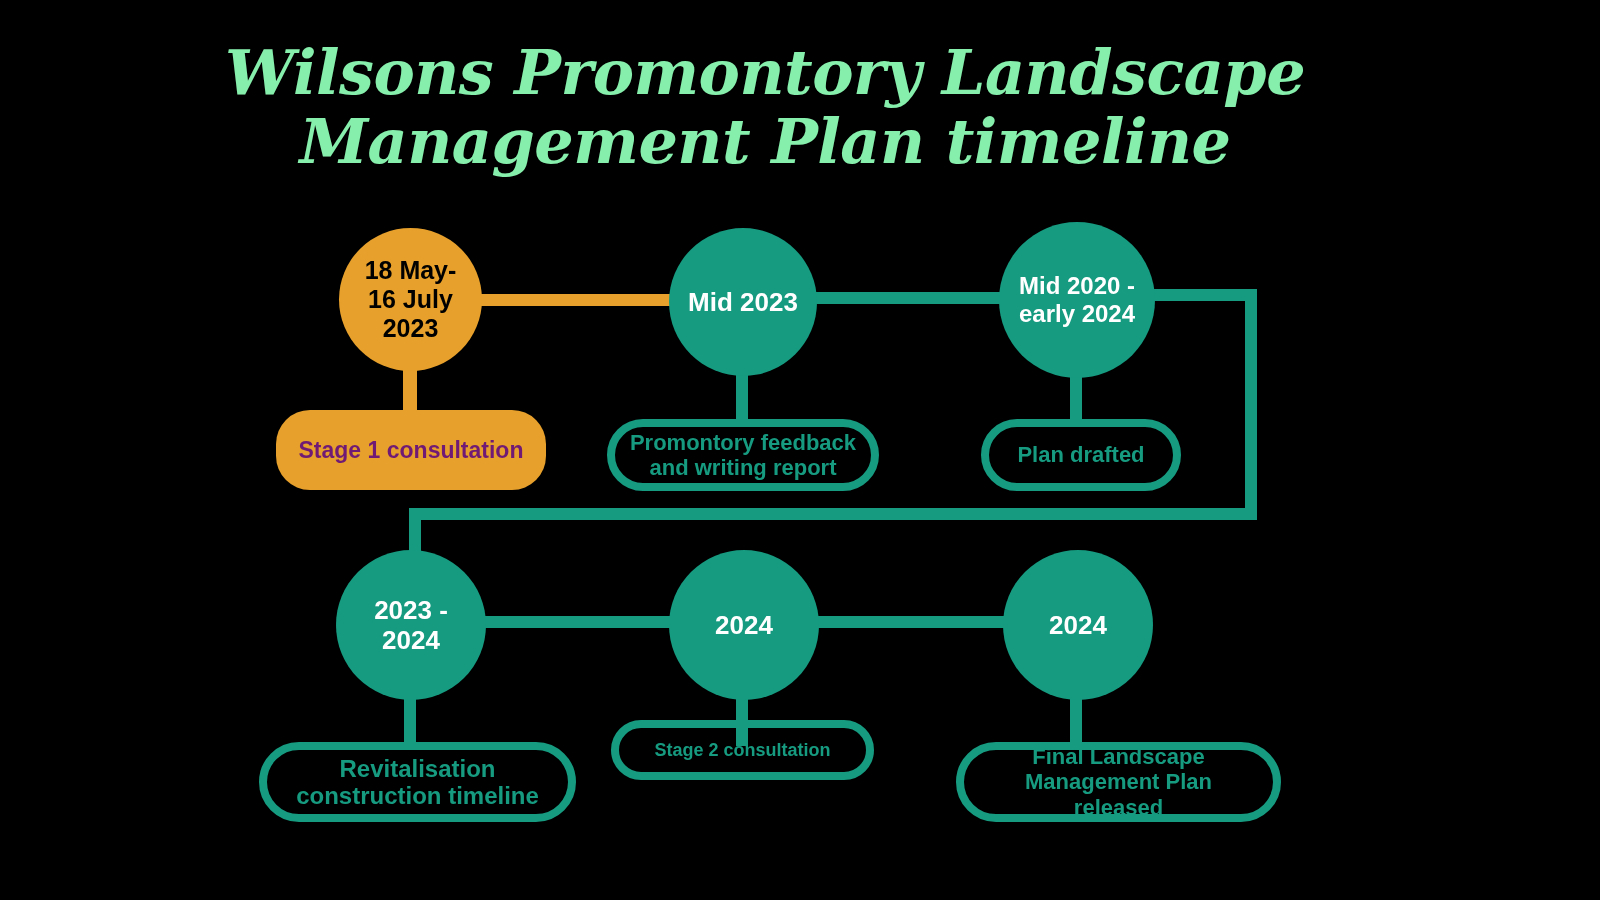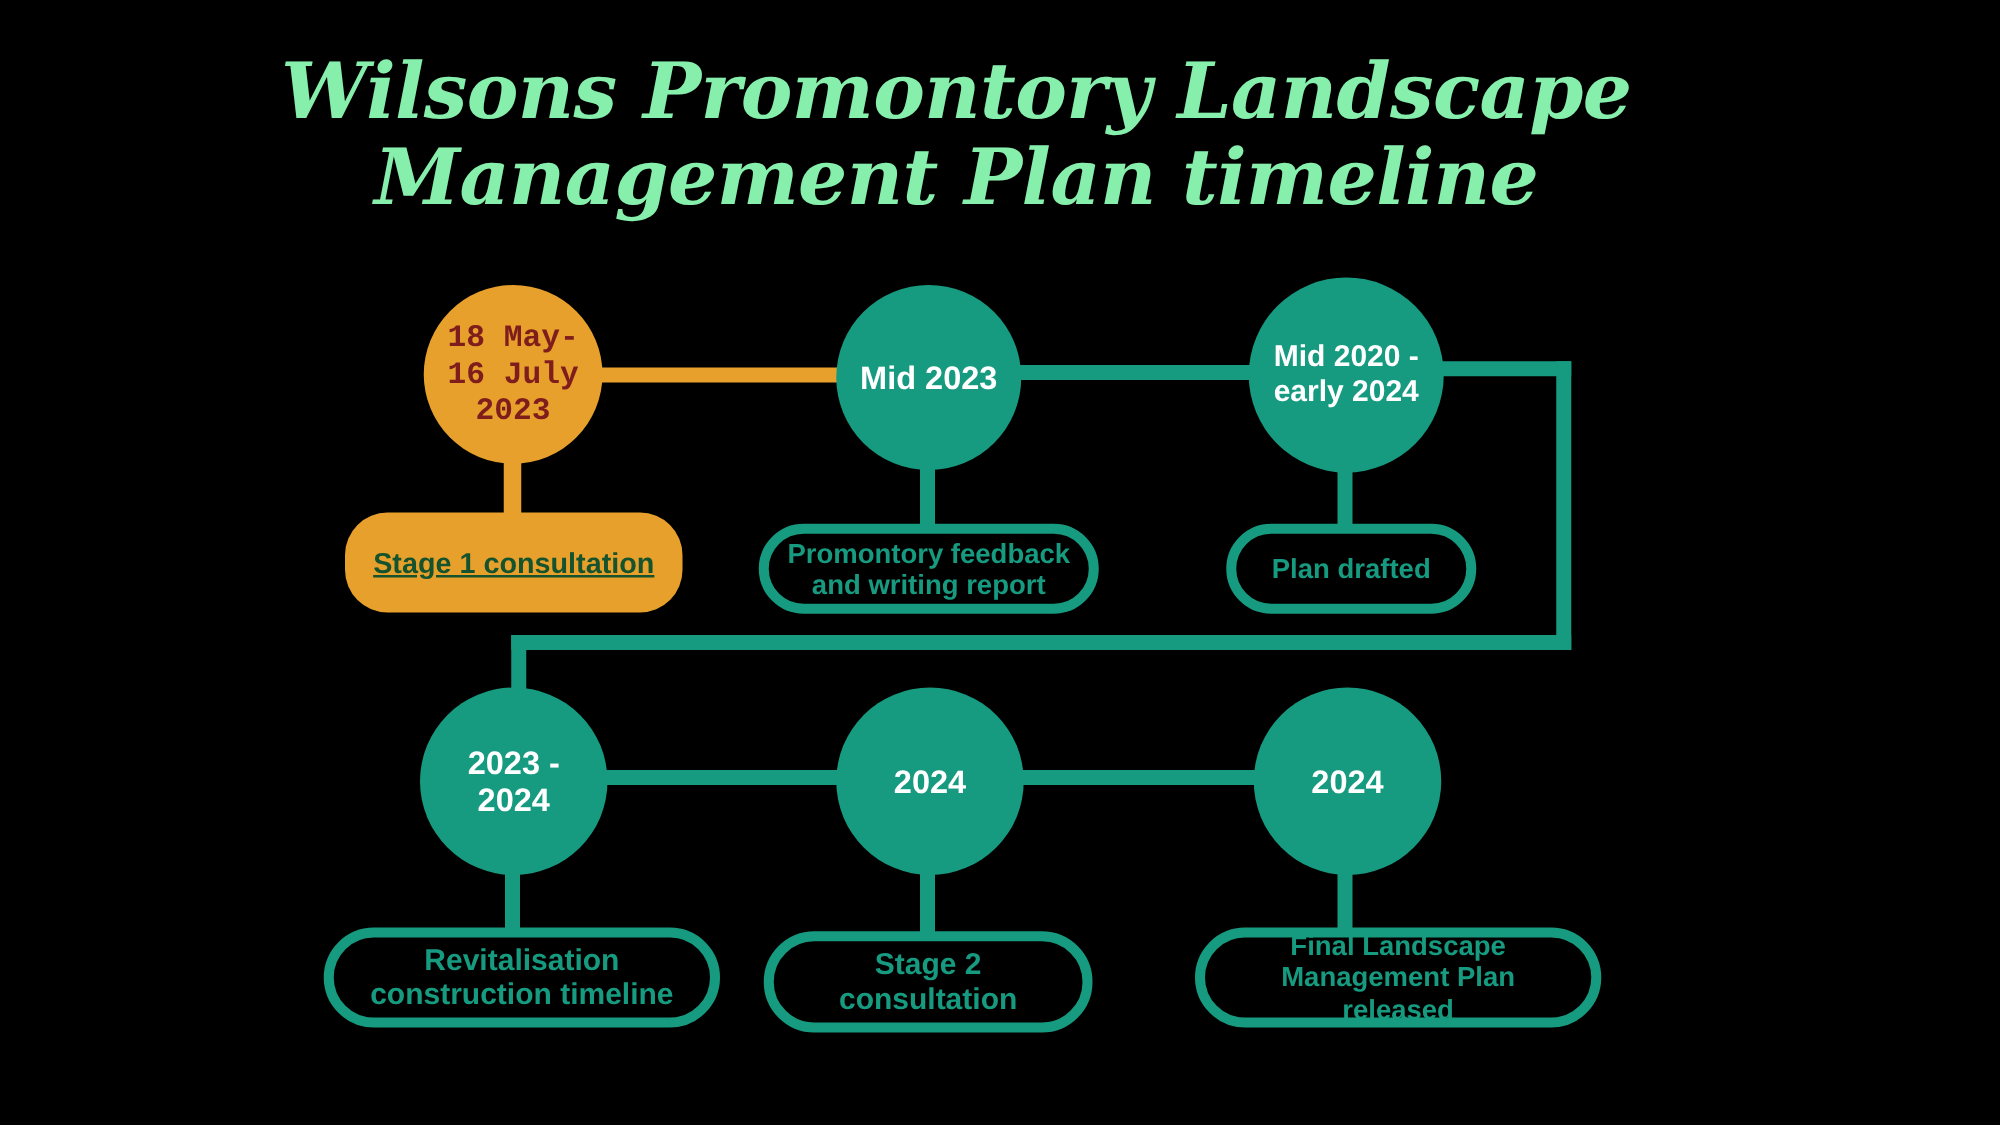--- a/index.html
+++ b/index.html
@@ -47,40 +47,39 @@
     border-radius: 50%;
     display: flex;
     align-items: center;
     justify-content: center;
     text-align: center;
     font-weight: bold;
     line-height: 1.16;
     z-index: 4;
   }
   .node-circle.teal  { background: #169B80; color: #FFFFFF; }
-  .node-circle.orange{ background: #E7A02B; color: #7f1d1d; font-family: Liberation Mono, monospace; }
+  .node-circle.orange{ background: #E7A02B; color: #000000; }
   .node-circle .c-label { display: block; padding: 0 10px; }
 
   
   .node-pill {
     position: absolute;
     box-sizing: border-box;
     display: flex;
     align-items: center;
     justify-content: center;
     text-align: center;
     font-weight: bold;
     line-height: 1.14;
     z-index: 4;
   }
   .node-pill.filled {
     background: #E7A02B;
-    color: #14532d;
+    color: #701a75;
     border-radius: 34px;
-    text-decoration: underline;
   }
   .node-pill.outlined {
     background: transparent;
     color: #169B80;
     border: 8px solid #169B80;
     border-radius: 44px;
   }
   .node-pill .p-label { display: block; padding: 0 14px; }
 </style>
 </head>
@@ -162,21 +161,21 @@
     <span class="c-label">2024</span>
   </div>
 
   <div class="node-pill outlined" style="left:259px; top:742px; width:317px; height:80px; font-size:24px;">
     <span class="p-label">
       <span>Revitalisation</span><br>
       <span>construction timeline</span>
     </span>
   </div>
 
-  <div class="node-pill outlined" style="left:611px; top:745px; width:263px; height:81px; font-size:24px;">
+  <div class="node-pill outlined" style="left:611px; top:720px; width:263px; height:60px; font-size:18px;">
     <span class="p-label">Stage 2 consultation</span>
   </div>
 
   <div class="node-pill outlined" style="left:956px; top:742px; width:325px; height:80px; font-size:22px;">
     <span class="p-label">
       <span>Final Landscape</span><br>
       <span>Management Plan released</span>
     </span>
   </div>
 

